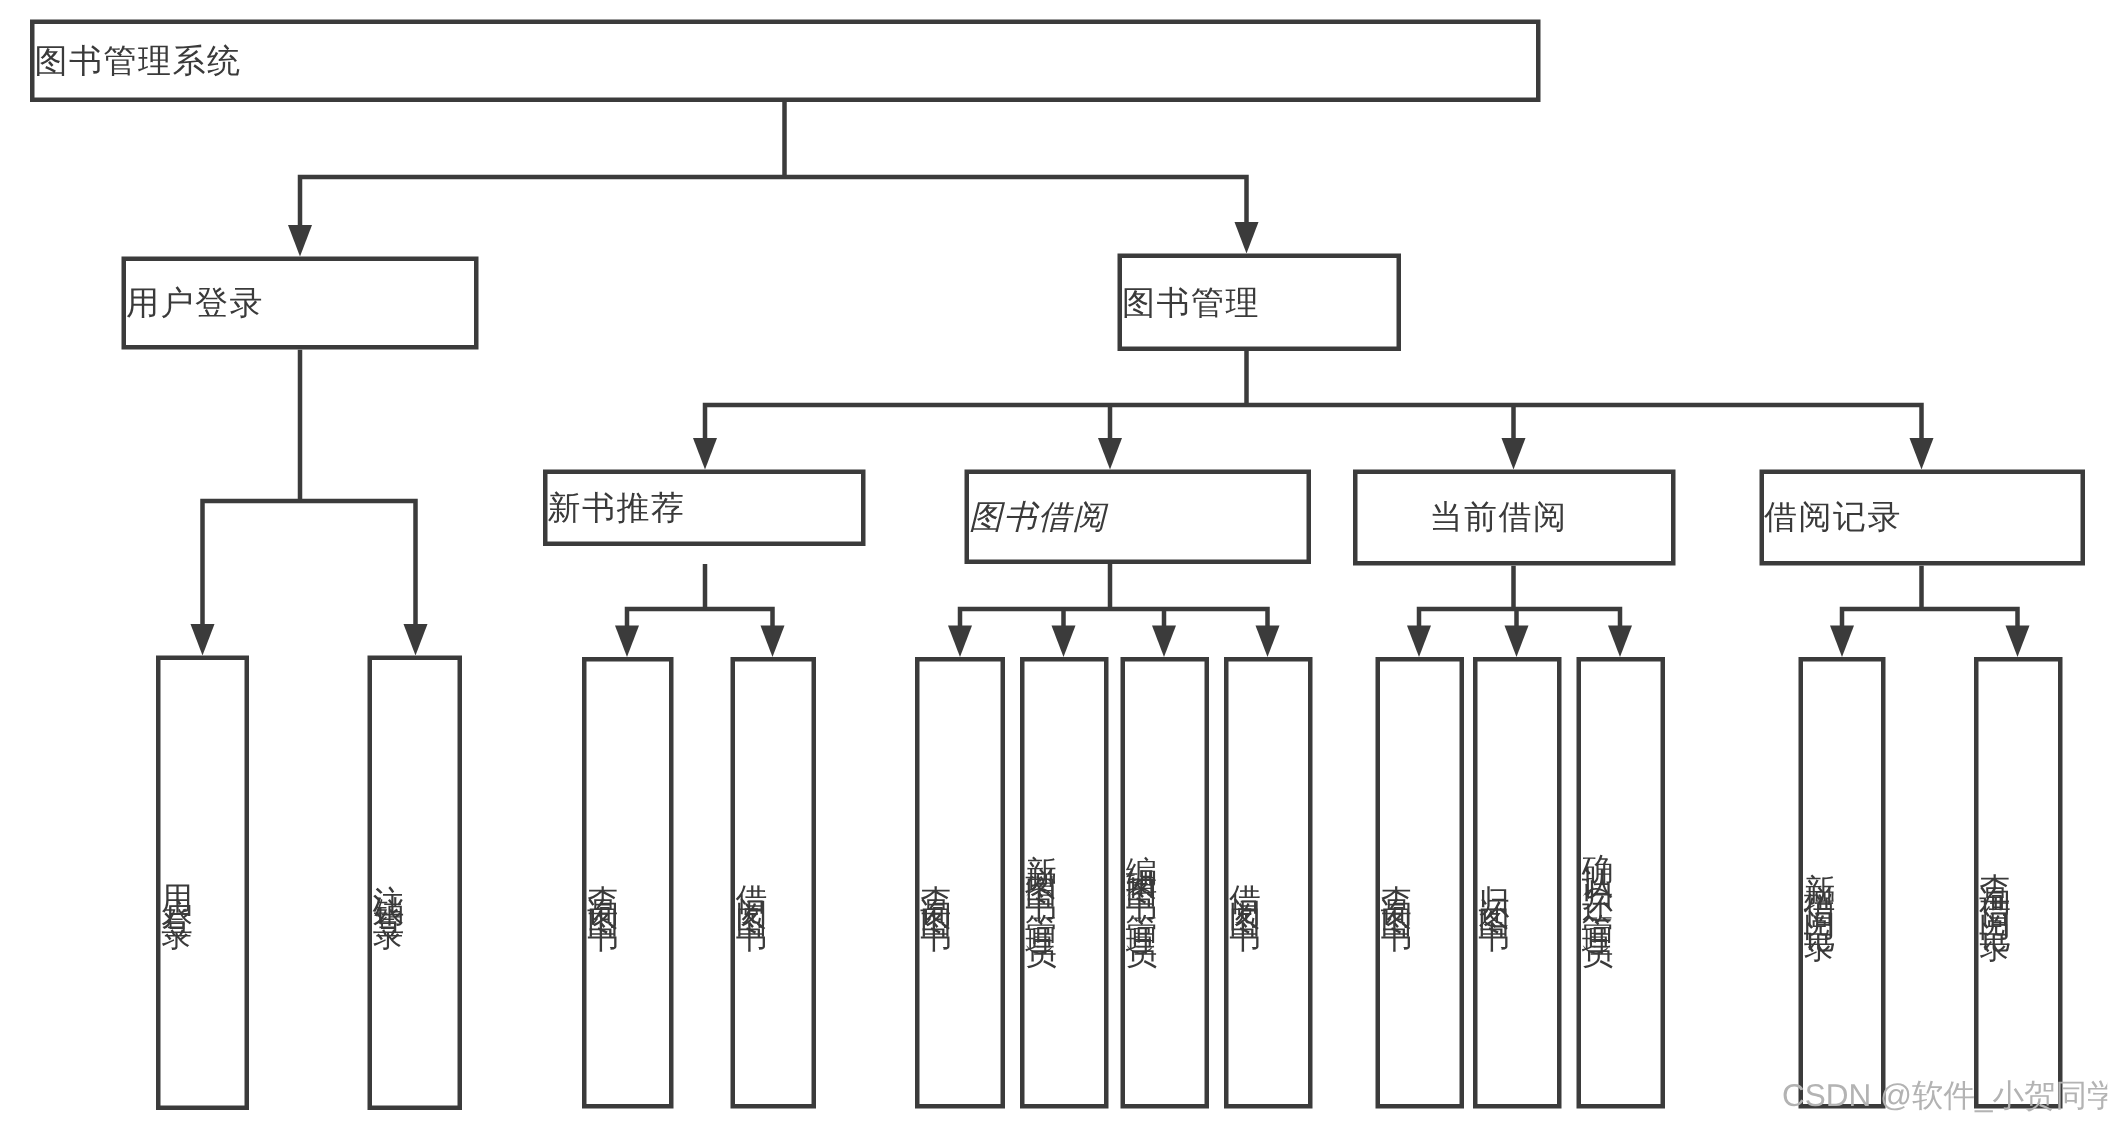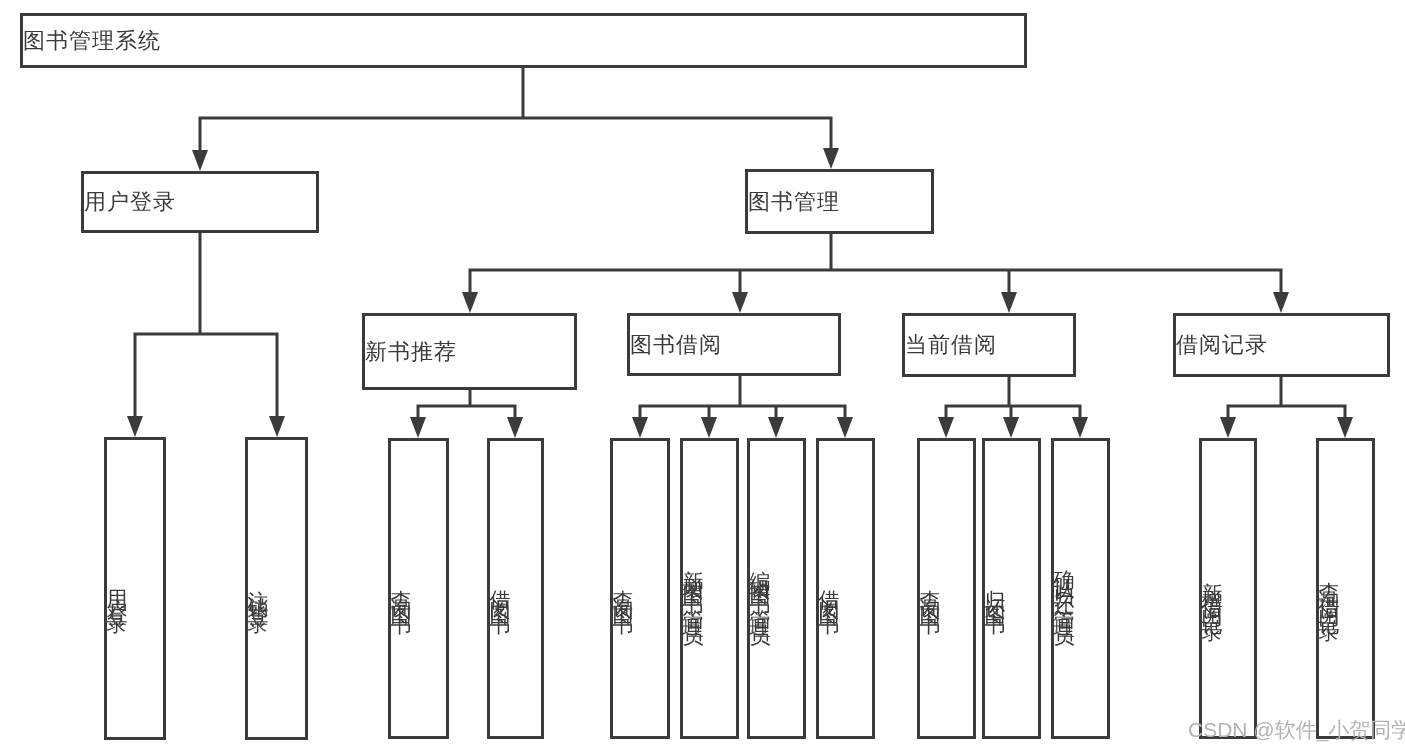--- a/index.html
+++ b/index.html
@@ -41,23 +41,23 @@
     text-orientation: mixed;
     font-size: 21px;
     letter-spacing: 8px;
     line-height: 1;
     color: #3a3a3a;
   }
   
   #root          { left: 20px;   top: 13px;  width: 1007px; height: 55px; }
   #userLogin     { left: 81px;   top: 171px; width: 238px;  height: 62px; }
   #bookMgmt      { left: 713px;  top: 169px; width: 189px;  height: 65px; margin-left: 32px; }
-  #newBook       { left: 362px;  top: 313px; width: 215px;  height: 77px; }
-  #bookBorrow    { left: 627px;  top: 313px; width: 214px;  height: 63px; }
-  #currentBorrow { left: 902px;  top: 313px; width: 174px;  height: 64px; }
+  #newBook       { left: 362px;  top: 313px; width: 215px;  height: 51px; }
+  #bookBorrow    { left: 643px;  top: 313px; width: 231px;  height: 63px; font-style: italic; }
+  #currentBorrow { left: 902px;  top: 313px; width: 215px;  height: 64px; padding-left: 48px; }
   #borrowRecord  { left: 1173px; top: 313px; width: 217px;  height: 64px; }
   #leafUserLogin { left: 104px;  top: 437px; width: 62px;   height: 303px; }
   #leafLogout    { left: 245px;  top: 437px; width: 63px;   height: 303px; }
   #nbQuery       { left: 388px;  top: 438px; width: 61px;   height: 301px; }
   #nbBorrow      { left: 487px;  top: 438px; width: 57px;   height: 301px; }
   #bbQuery       { left: 610px;  top: 438px; width: 60px;   height: 301px; }
   #bbAdd         { left: 680px;  top: 438px; width: 59px;   height: 301px; }
   #bbEdit        { left: 747px;  top: 438px; width: 59px;   height: 301px; }
   #bbBorrow      { left: 816px;  top: 438px; width: 59px;   height: 301px; }
   #cbQuery       { left: 917px;  top: 438px; width: 59px;   height: 301px; }

